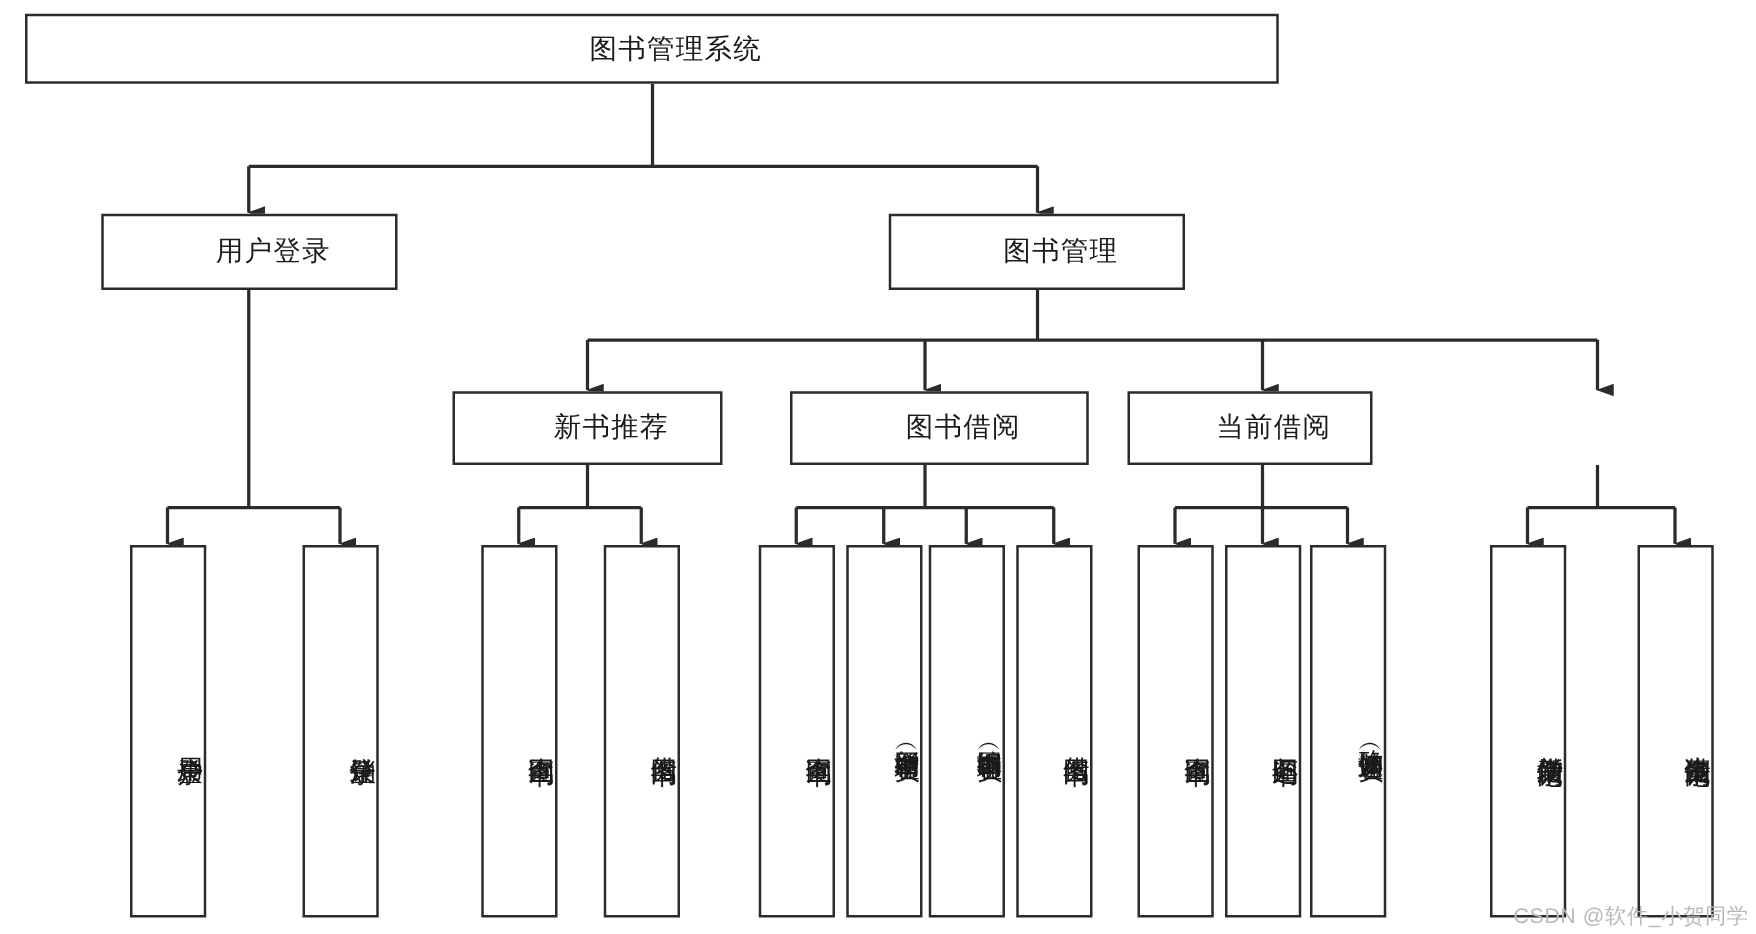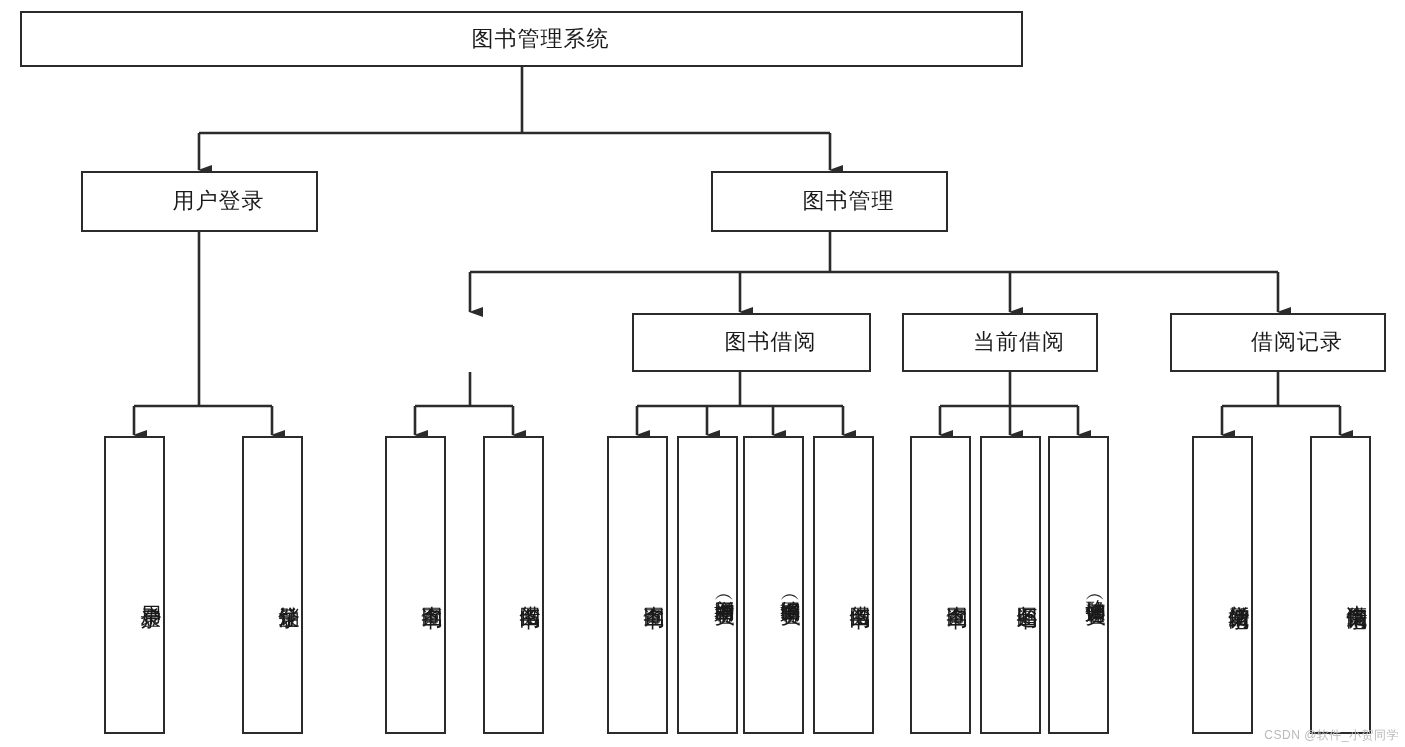--- a/index.html
+++ b/index.html
@@ -30,21 +30,21 @@
     text-orientation:upright;
     align-items:flex-start;
     justify-content:center;
     padding-top:12px;
     white-space:pre-wrap;
   }
   .node.vert.tight{padding-top:6px;font-size:20px;}
   .watermark{
     position:absolute;
     right:6px;bottom:3px;
-    font-size:12px;
+    font-size:17px;
     color:#b9b9b9;
     letter-spacing:.5px;
     white-space:nowrap;
     user-select:none;
   }
 </style>
 </head>
 <body>
 
 <div id="diagram-root">
@@ -97,23 +97,23 @@
       <path d="M1222,406 L1222,435" marker-end="url(#arrow)"></path>
       <path d="M1340,406 L1340,435" marker-end="url(#arrow)"></path>
     </g>
   </svg>
 
   <div class="node horiz" style="left:20px;top:11px;width:1003px;height:56px;">图书管理系统</div>
 
   <div class="node horiz" style="left:81px;top:171px;width:237px;height:61px;">用户登录</div>
   <div class="node horiz" style="left:711px;top:171px;width:237px;height:61px;">图书管理</div>
 
+  <div class="node horiz" style="left:362px;top:313px;width:216px;height:59px;">新书推荐</div>
   <div class="node horiz" style="left:632px;top:313px;width:239px;height:59px;">图书借阅</div>
   <div class="node horiz" style="left:902px;top:313px;width:196px;height:59px;">当前借阅</div>
-  <div class="node horiz" style="left:1170px;top:313px;width:216px;height:59px;">借阅记录</div>
 
   <div class="node vert" style="left:104px;top:436px;width:61px;height:298px;">用户登录</div>
   <div class="node vert" style="left:242px;top:436px;width:61px;height:298px;">注销登录</div>
 
   <div class="node vert" style="left:385px;top:436px;width:61px;height:298px;">查询图书</div>
   <div class="node vert" style="left:483px;top:436px;width:61px;height:298px;">借阅图书</div>
 
   <div class="node vert" style="left:607px;top:436px;width:61px;height:298px;">查询图书</div>
   <div class="node vert tight" style="left:677px;top:436px;width:61px;height:298px;">新增图书（管理员）</div>
   <div class="node vert tight" style="left:743px;top:436px;width:61px;height:298px;">编辑图书（管理员）</div>

